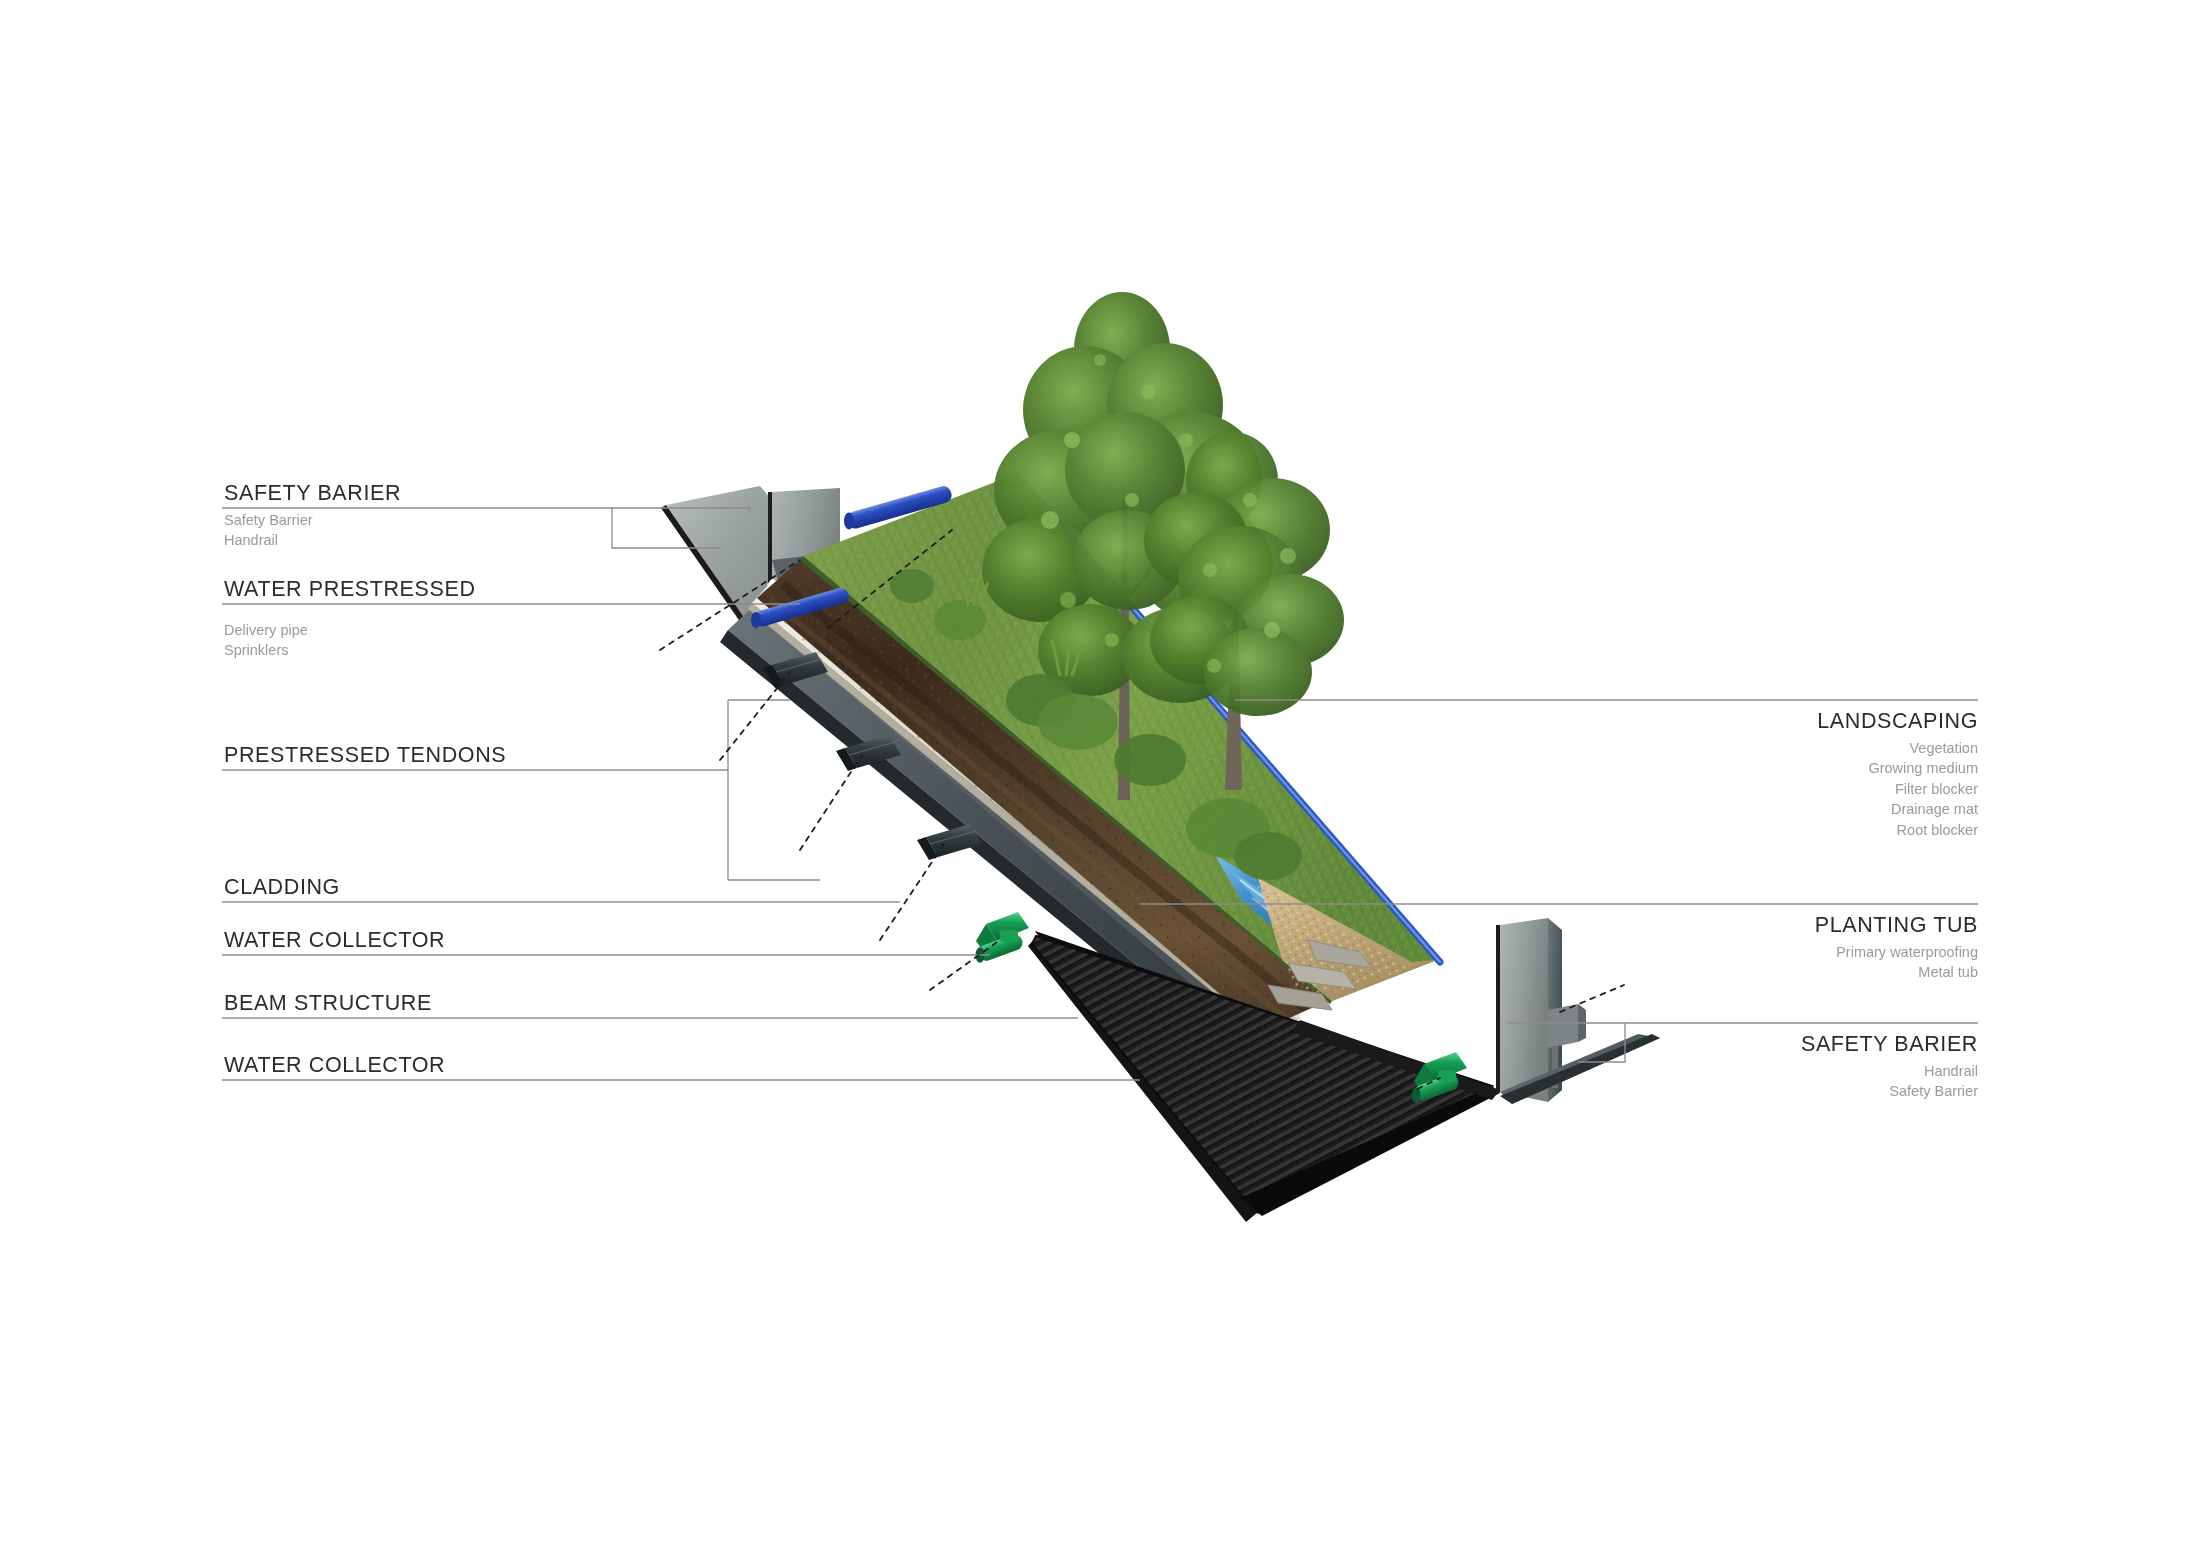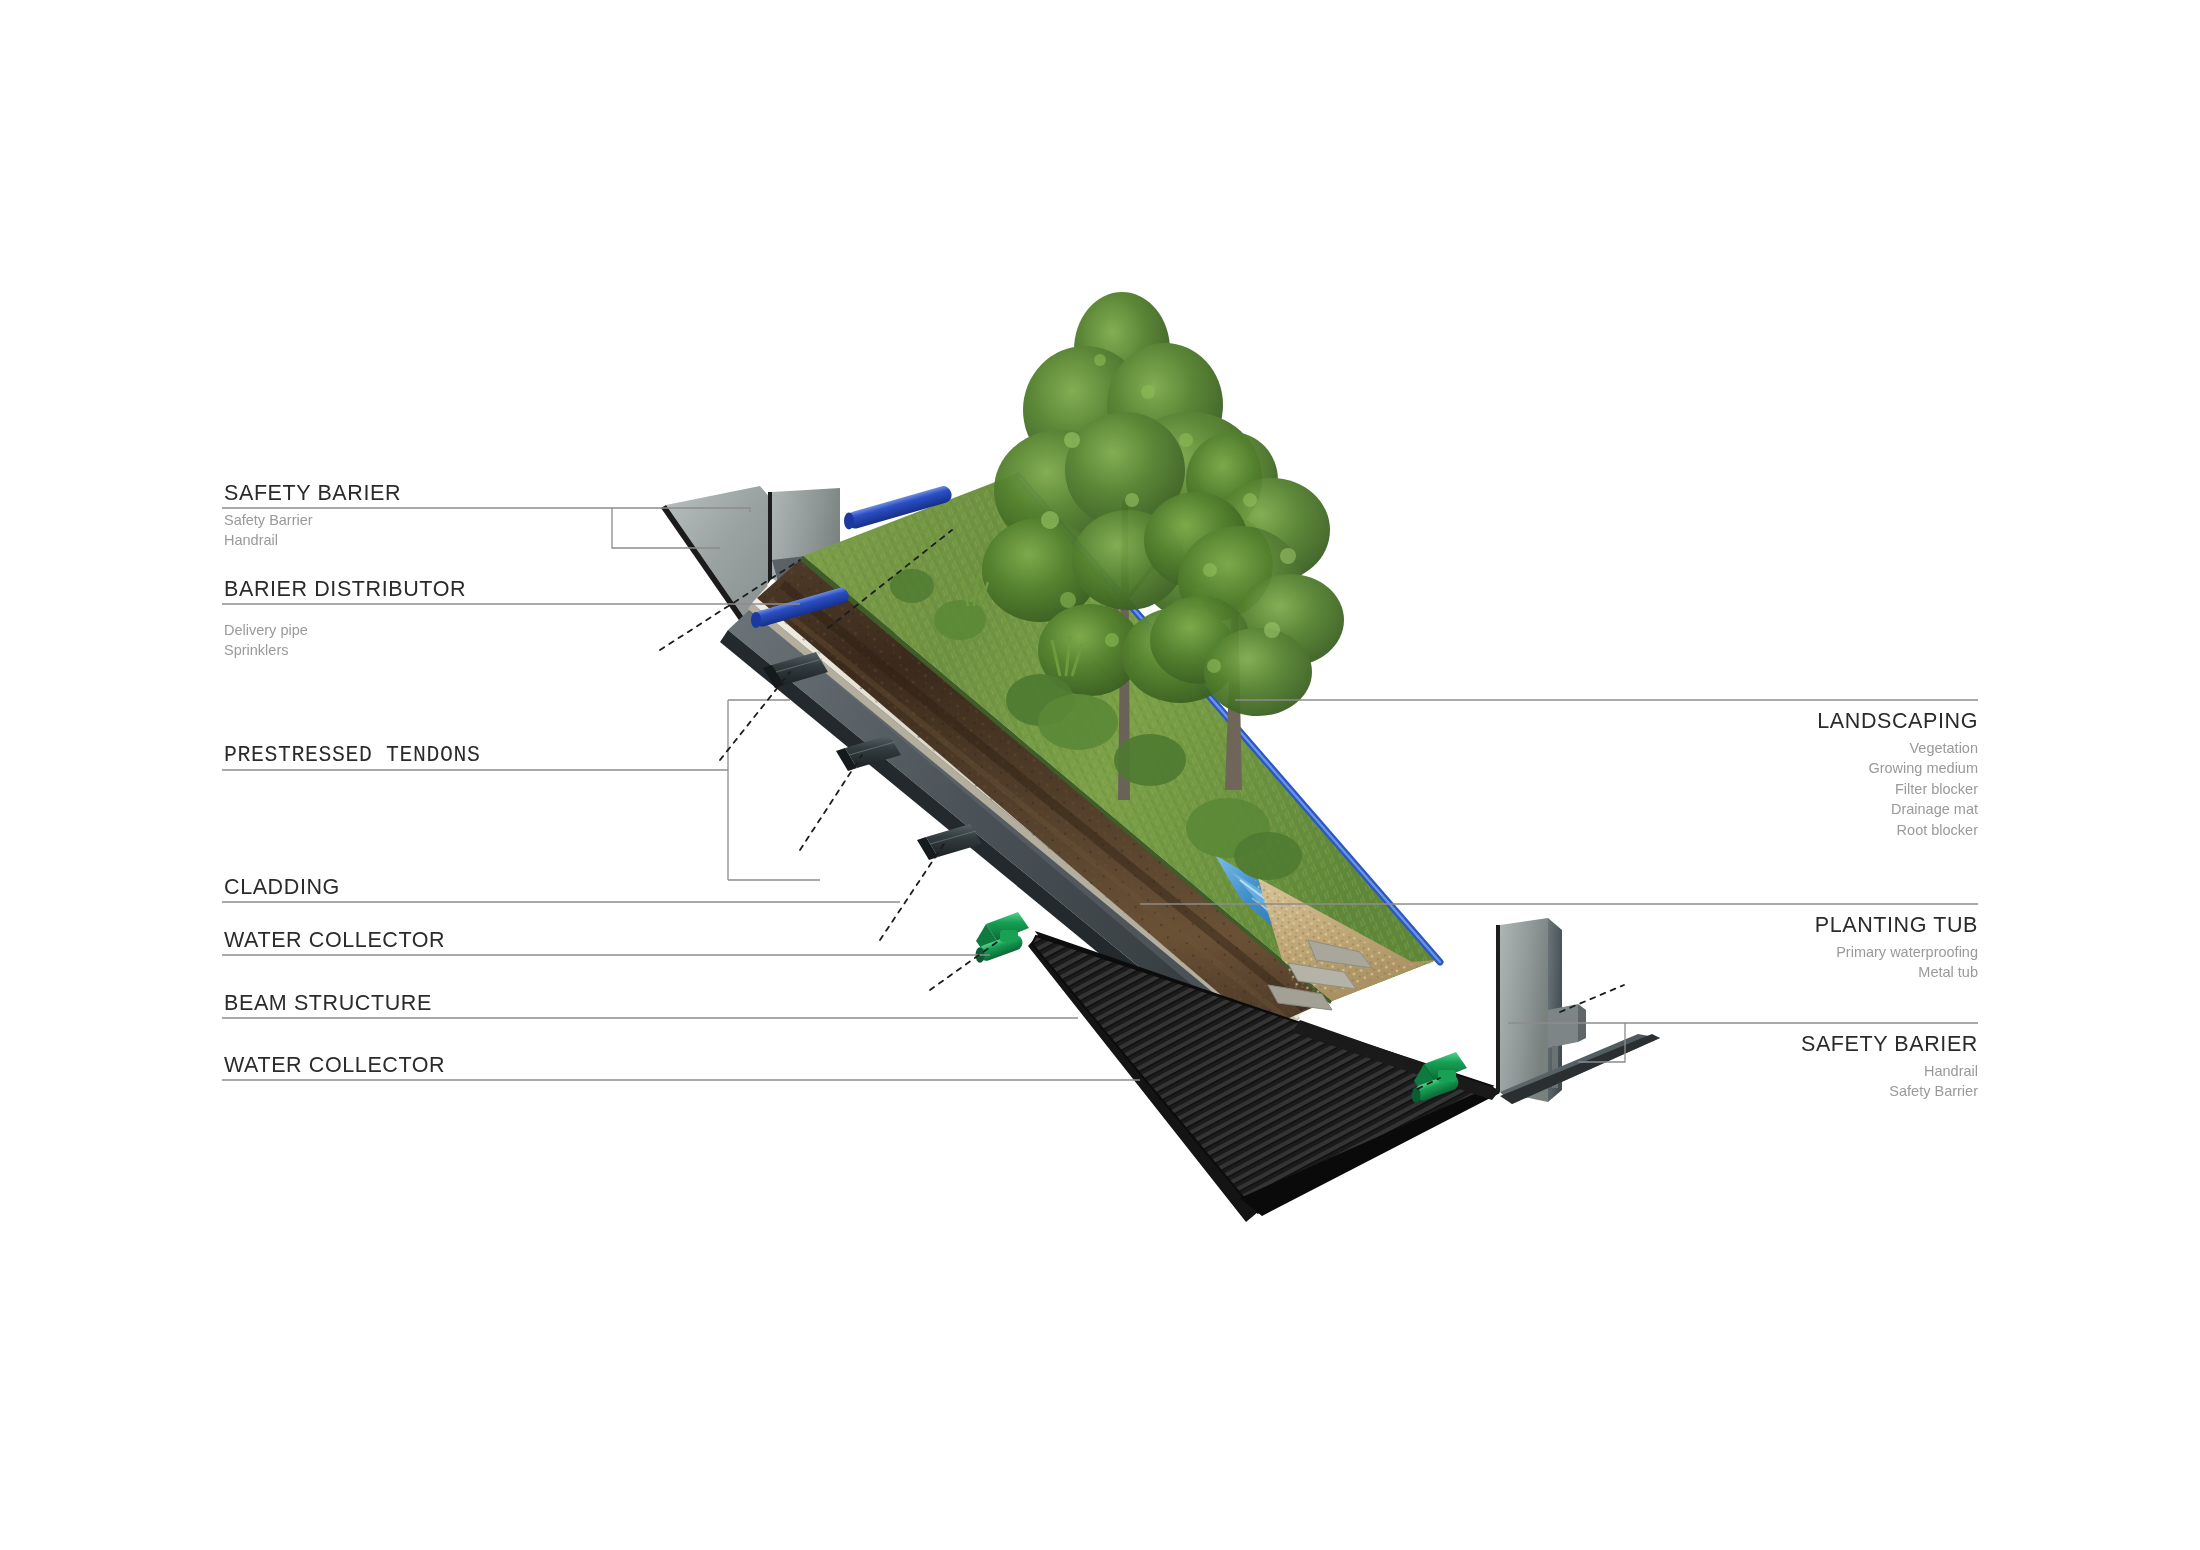--- a/index.html
+++ b/index.html
@@ -438,28 +438,28 @@
 
   <div class="ann left" style="left:224px; top:482px;">
     <div class="title">SAFETY BARIER</div>
     <div class="sub">
       <div>Safety Barrier</div>
       <div>Handrail</div>
     </div>
   </div>
 
   <div class="ann left" style="left:224px; top:578px;">
-    <div class="title">BARIER DISTRIBUTOR</div>
+    <div class="title">WATER PRESTRESSED</div>
     <div class="sub" style="padding-top:14px;">
       <div>Delivery pipe</div>
       <div>Sprinklers</div>
     </div>
   </div>
 
-  <div class="ann left" style="left:224px; top:744px;font-family:Liberation Mono, monospace;">
+  <div class="ann left" style="left:224px; top:744px;">
     <div class="title">PRESTRESSED TENDONS</div>
   </div>
 
   <div class="ann left" style="left:224px; top:876px;">
     <div class="title">CLADDING</div>
   </div>
 
   <div class="ann left" style="left:224px; top:929px;">
     <div class="title">WATER COLLECTOR</div>
   </div>

